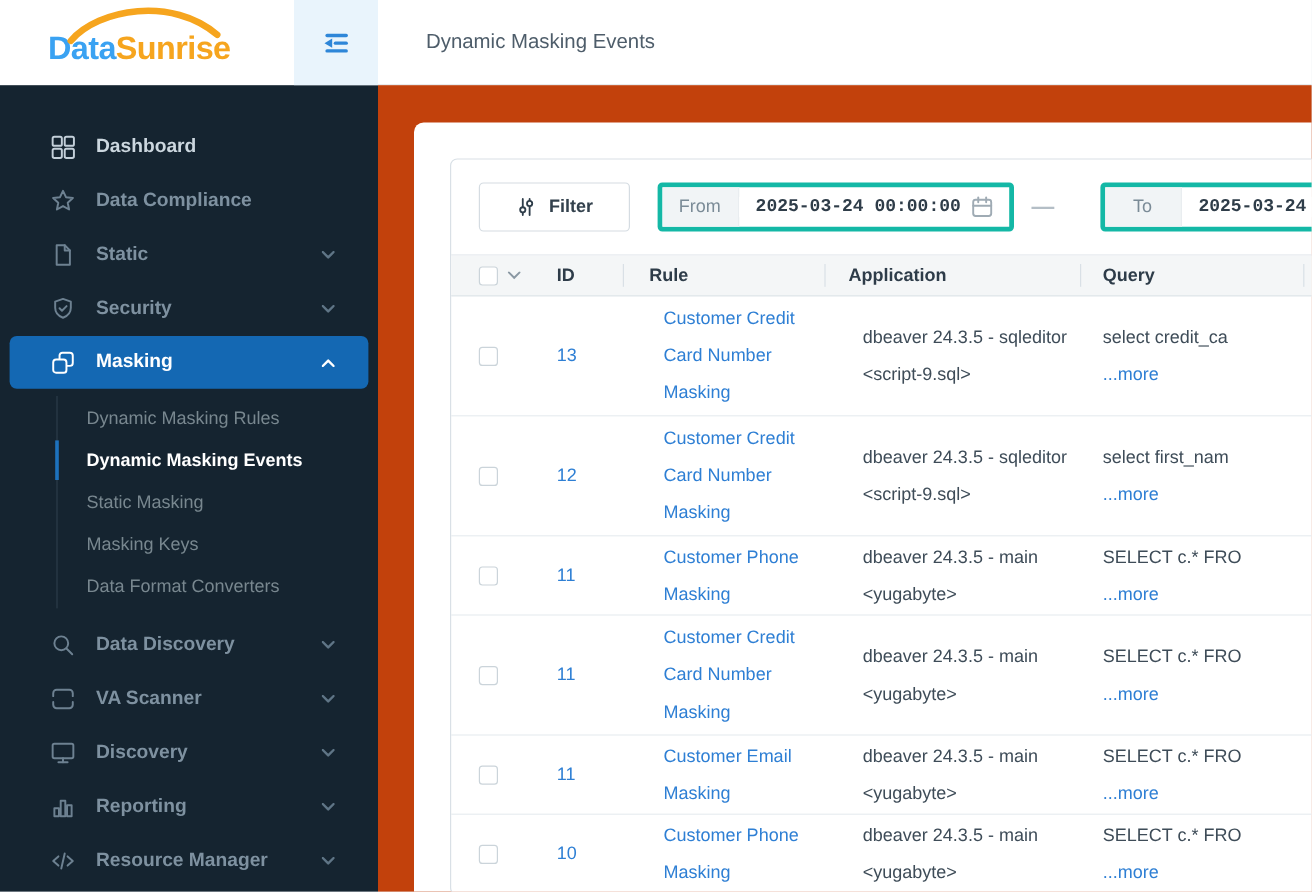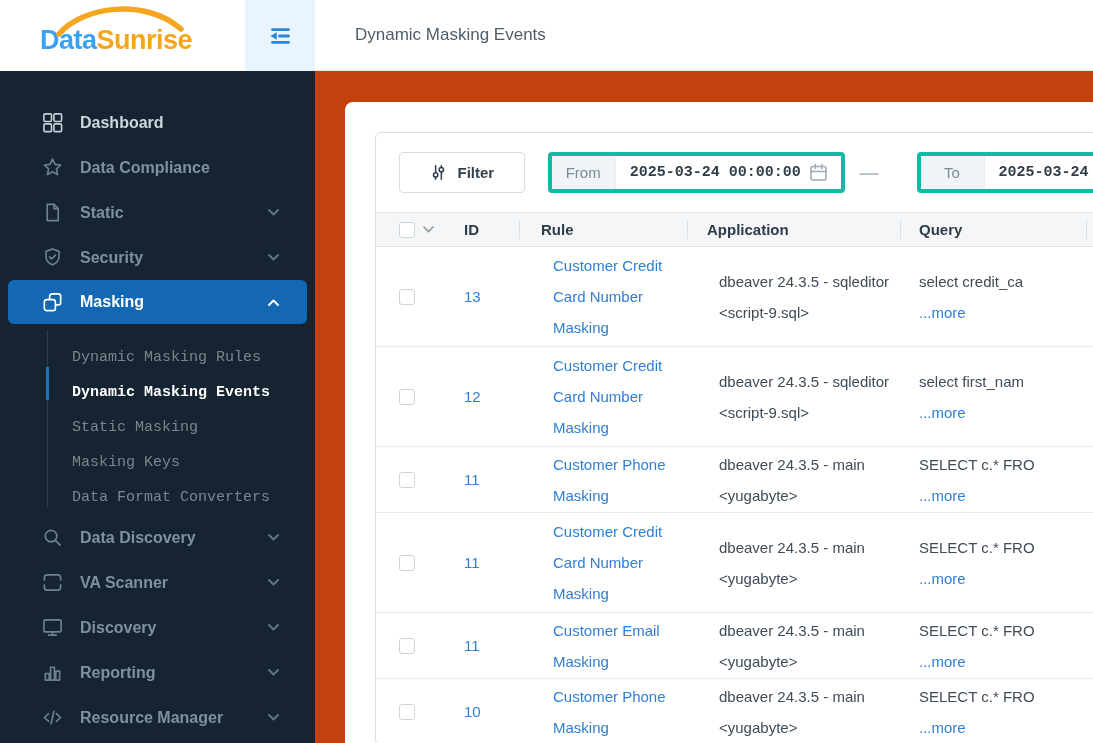--- a/index.html
+++ b/index.html
@@ -29,22 +29,22 @@
                         display:flex; align-items:center; justify-content:center; }
   .nav-item.bright { color:#ccd7df; }
   .nav-item.bright .nav-icon { color:#c3cfd9; }
   .nav-item .chev { margin-left:auto; color:#5f7586; display:flex; }
   .nav-item.active { background:#1468b3; color:#ffffff; margin:0 8px; height:44px;
                      padding:0 28px 0 32px; border-radius:6px; }
   .nav-item.active .nav-icon { color:#ffffff; }
   .nav-item.active .chev { color:#ffffff; transform:rotate(180deg); }
 
   .submenu { margin:6px 0 8px 47px; border-left:1px solid #2c3c49; padding:1px 0; }
-  .sub-item { height:35px; display:flex; align-items:flex-end; padding-left:24px;
-              font-size:15px; color:#78878f; cursor:pointer; position:relative;font-family:Liberation Mono, monospace; }
+  .sub-item { height:35px; display:flex; align-items:center; padding-left:24px;
+              font-size:15px; color:#78878f; cursor:pointer; position:relative; }
   .sub-item.active { color:#ffffff; font-weight:700; }
   .sub-item.active::before { content:""; position:absolute; left:-2px; top:1px;
               bottom:1px; width:3px; background:#1d72bd; }
 
   
   .topbar { position:absolute; left:315px; top:0; width:778px; height:71px;
             background:#ffffff; border-bottom:1px solid #e7ebee;
             display:flex; align-items:center; padding-left:40px; }
   .page-title { font-size:17px; font-weight:400; color:#4e5d6a; }
 

